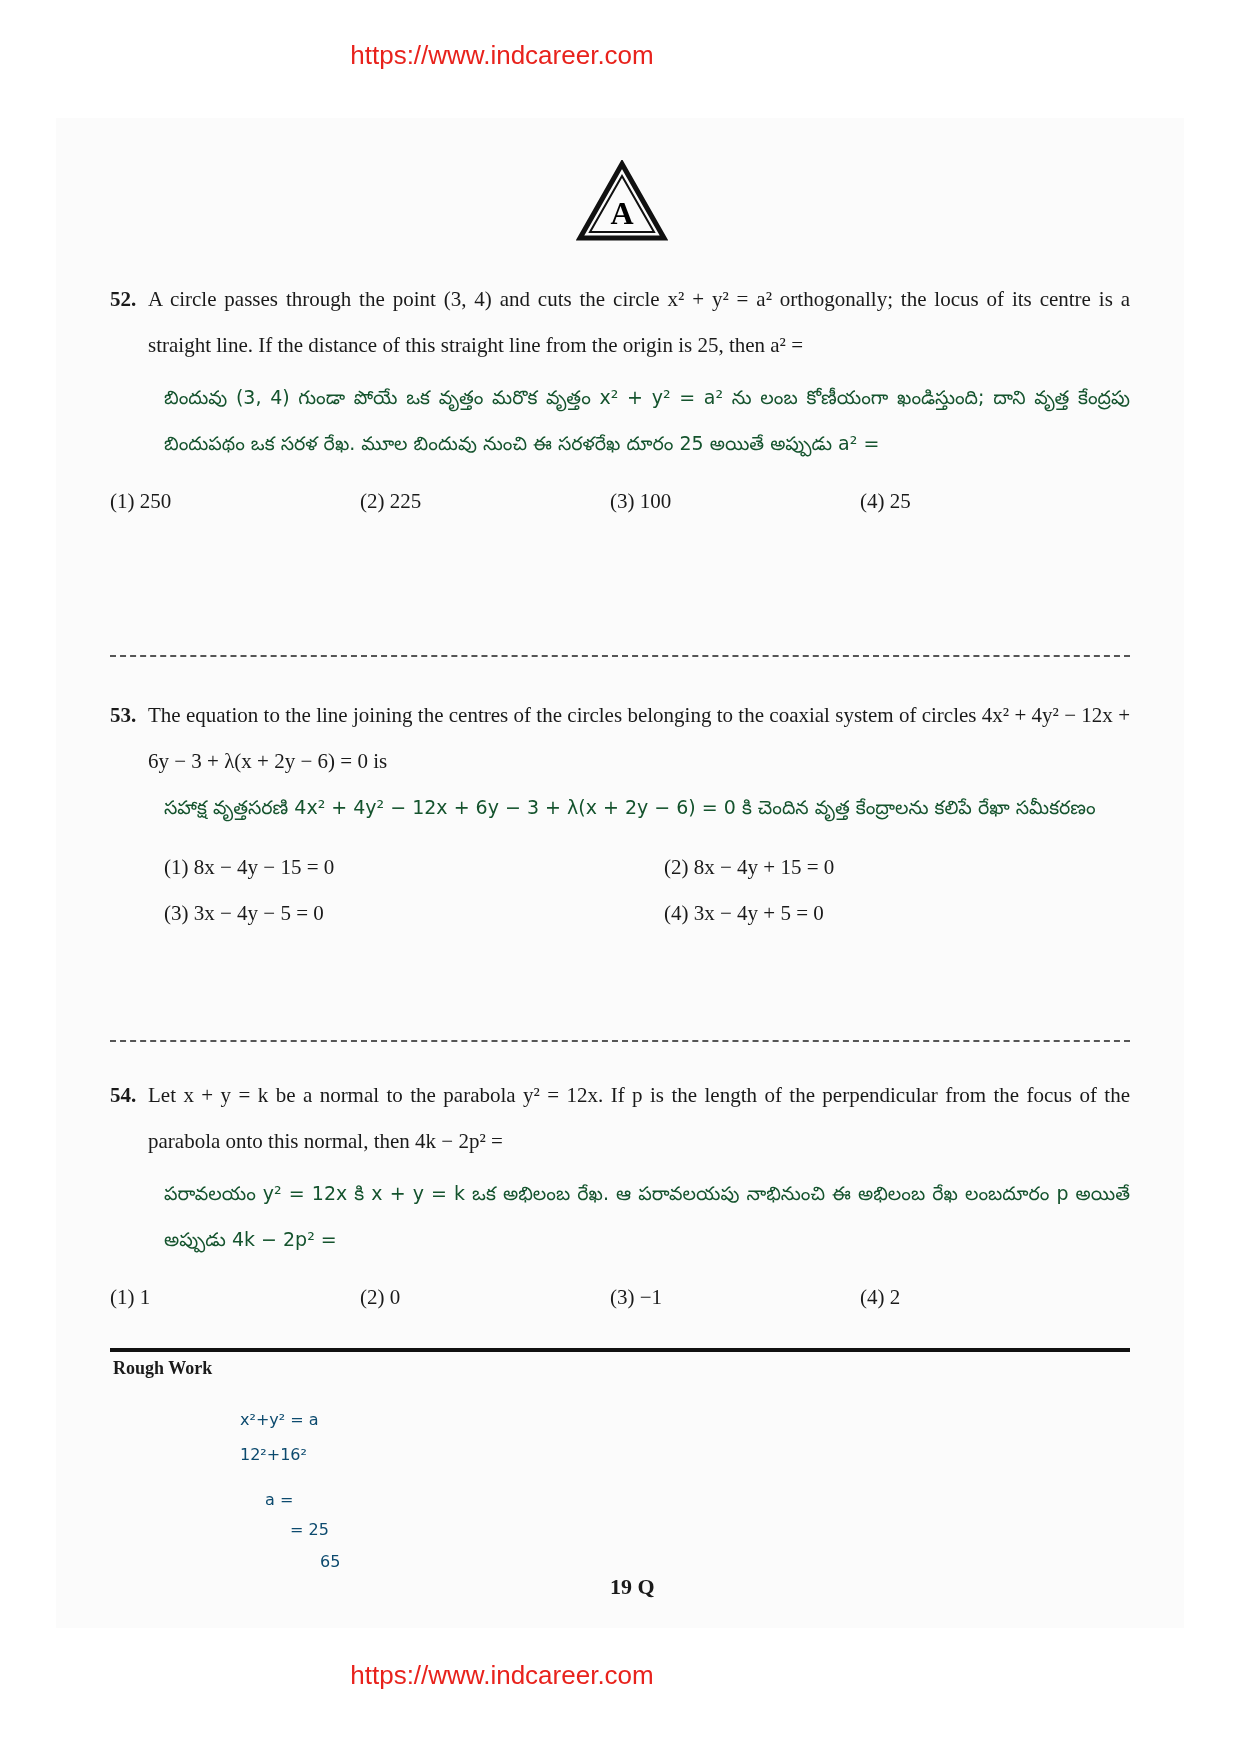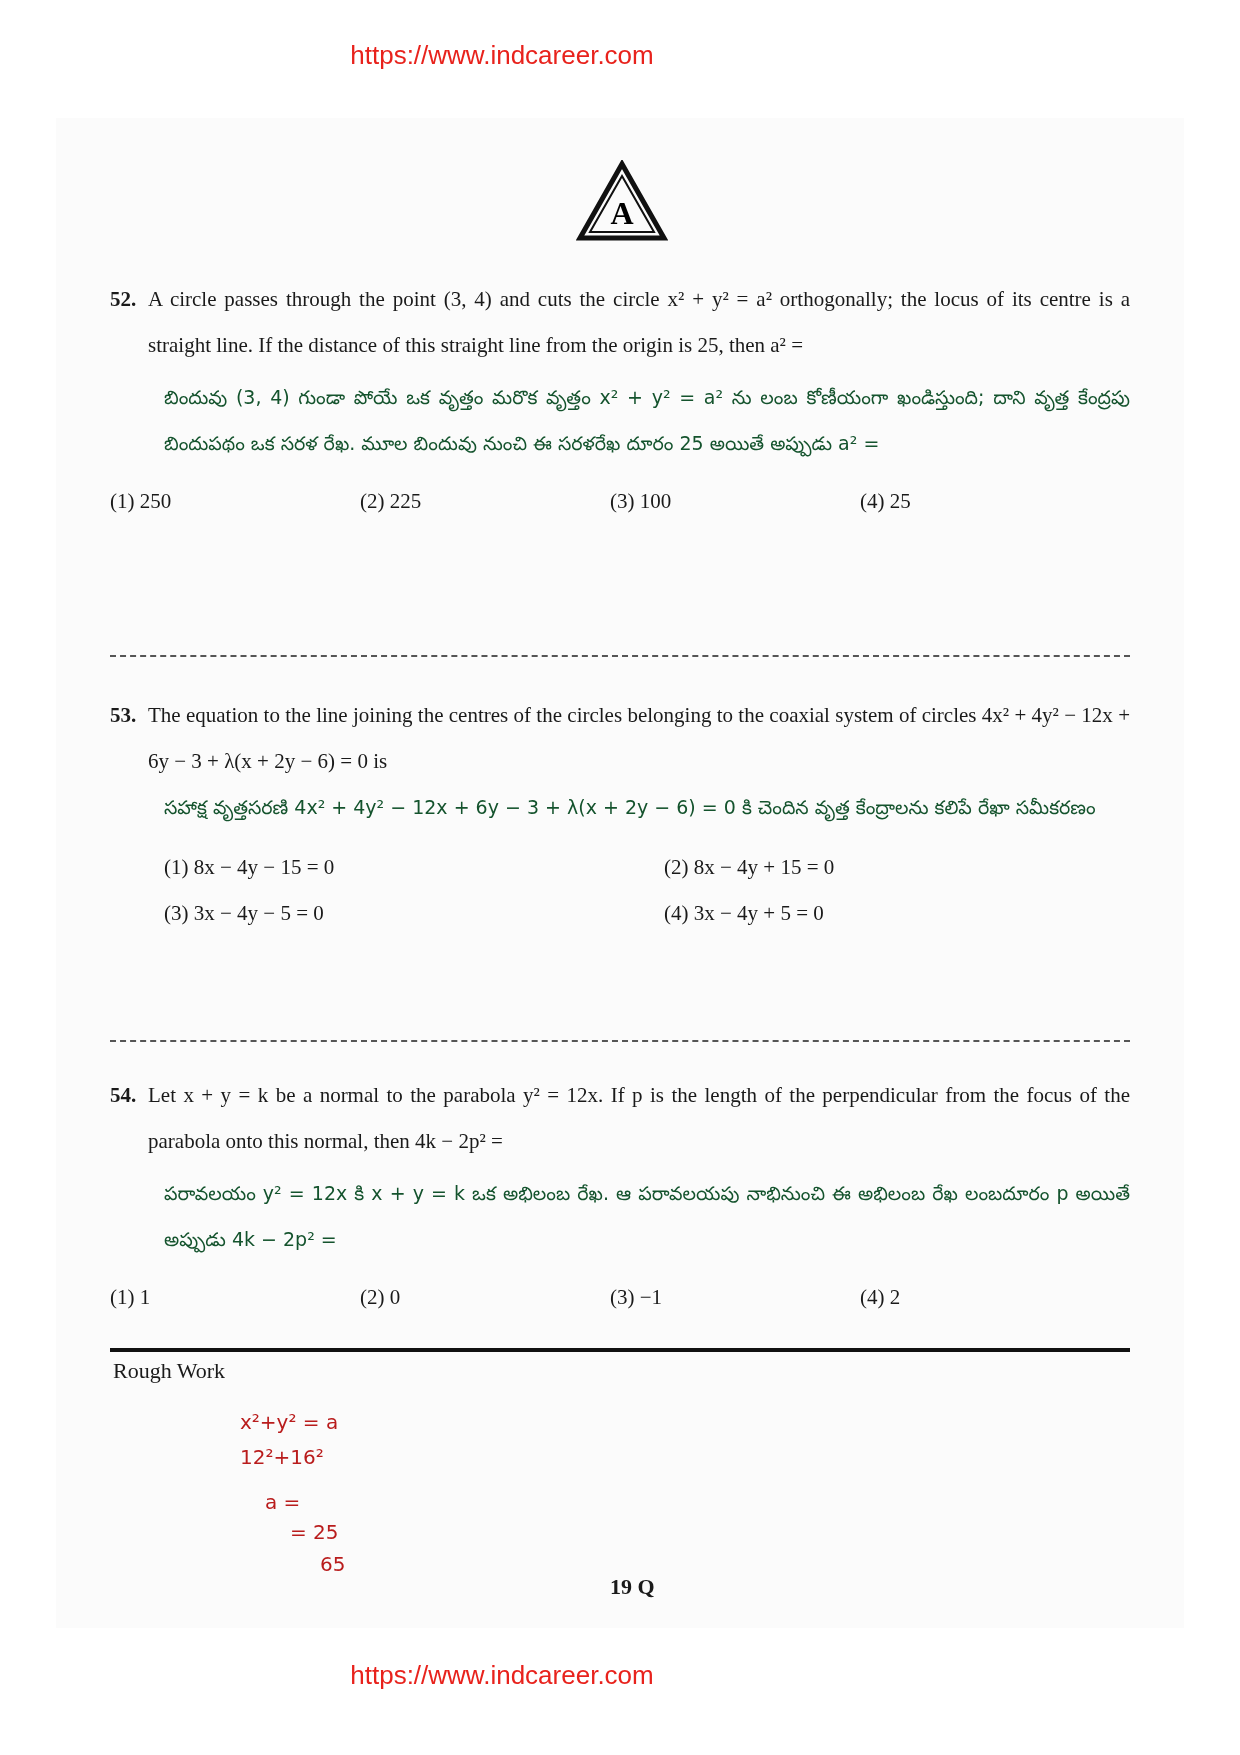--- a/index.html
+++ b/index.html
@@ -13,23 +13,23 @@
   .badge { position:absolute; left:576px; top:160px; width:92px; height:82px; }
   .q { position:absolute; left:110px; width:1020px; font-size:21px; line-height:46px; }
   .q .num { position:absolute; left:0; top:0; font-weight:bold; }
   .q .body { margin-left:38px; text-align:justify; }
   .q .tel { margin-left:54px; font-family:"DejaVu Sans", sans-serif; font-size:19px; line-height:46px; color:#14532d; text-align:justify; }
   .opts4 { display:flex; margin-top:12px;align-items:center; }
   .opts4 span { width:250px; }
   .opts2 { margin-left:54px; display:grid; grid-template-columns: 500px 500px; margin-top:14px; }
   .dash { position:absolute; left:110px; width:1020px; border-top:2px dashed #555; }
   .solid { position:absolute; left:110px; top:1348px; width:1020px; border-top:4px solid #111; }
-  .rough { position:absolute; left:113px; top:1358px; font-weight:normal; font-size:22px; }
+  .rough { position:absolute; left:113px; top:1358px; font-weight:bold; font-size:18px; }
   .page-no { position:absolute; left:610px; top:1574px; font-weight:bold; font-size:22px;font-family:Liberation Serif, serif; }
-  .scribble { position:absolute; font-family:"DejaVu Sans",sans-serif; color:#b91c1c; font-size:20px; }
+  .scribble { position:absolute; font-family:"DejaVu Sans",sans-serif; color:#0c4a6e; font-size:16px; }
 </style>
 </head>
 <body>
 
 <div class="url top">https://www.indcareer.com</div>
 
 <div class="paper"></div>
 
 <svg class="badge" viewBox="0 0 92 82">
   <polygon points="46,4 88,78 4,78" fill="none" stroke="#111" stroke-width="5"></polygon>

